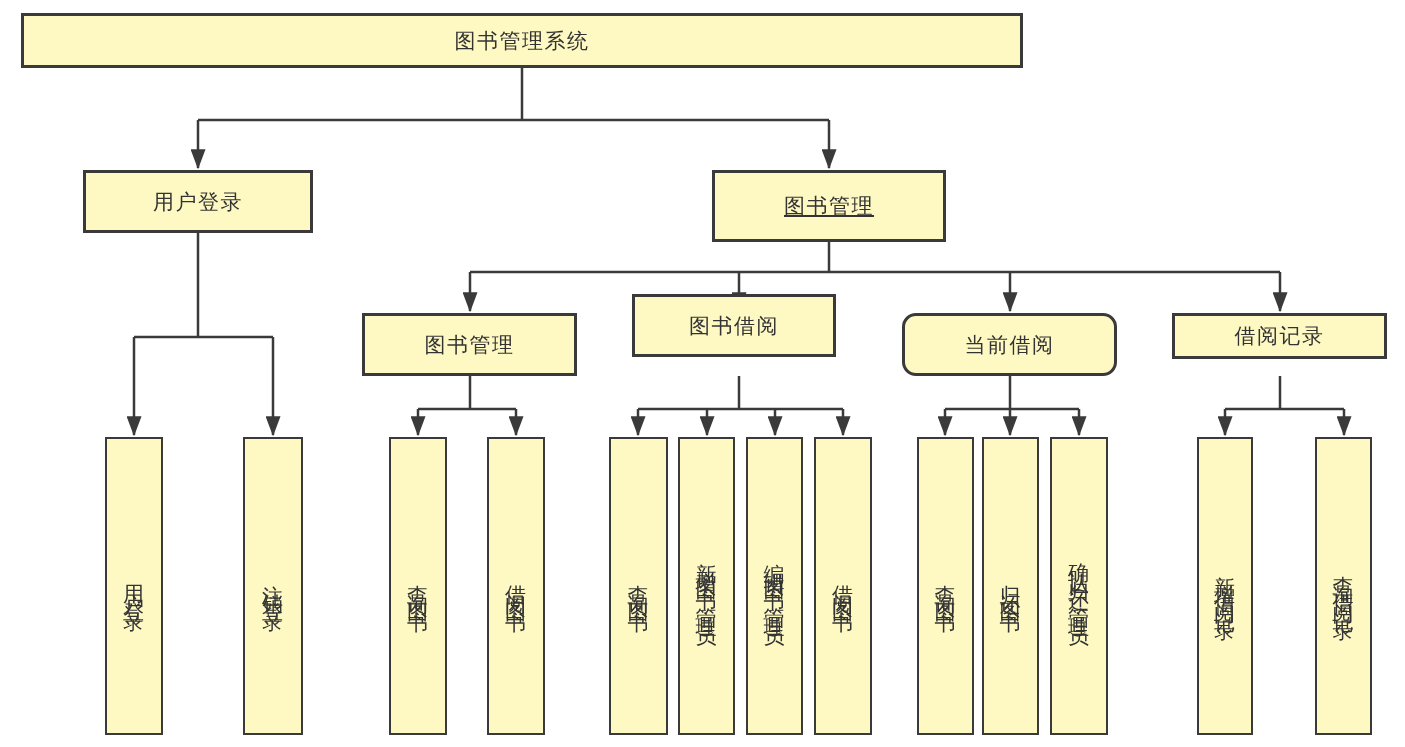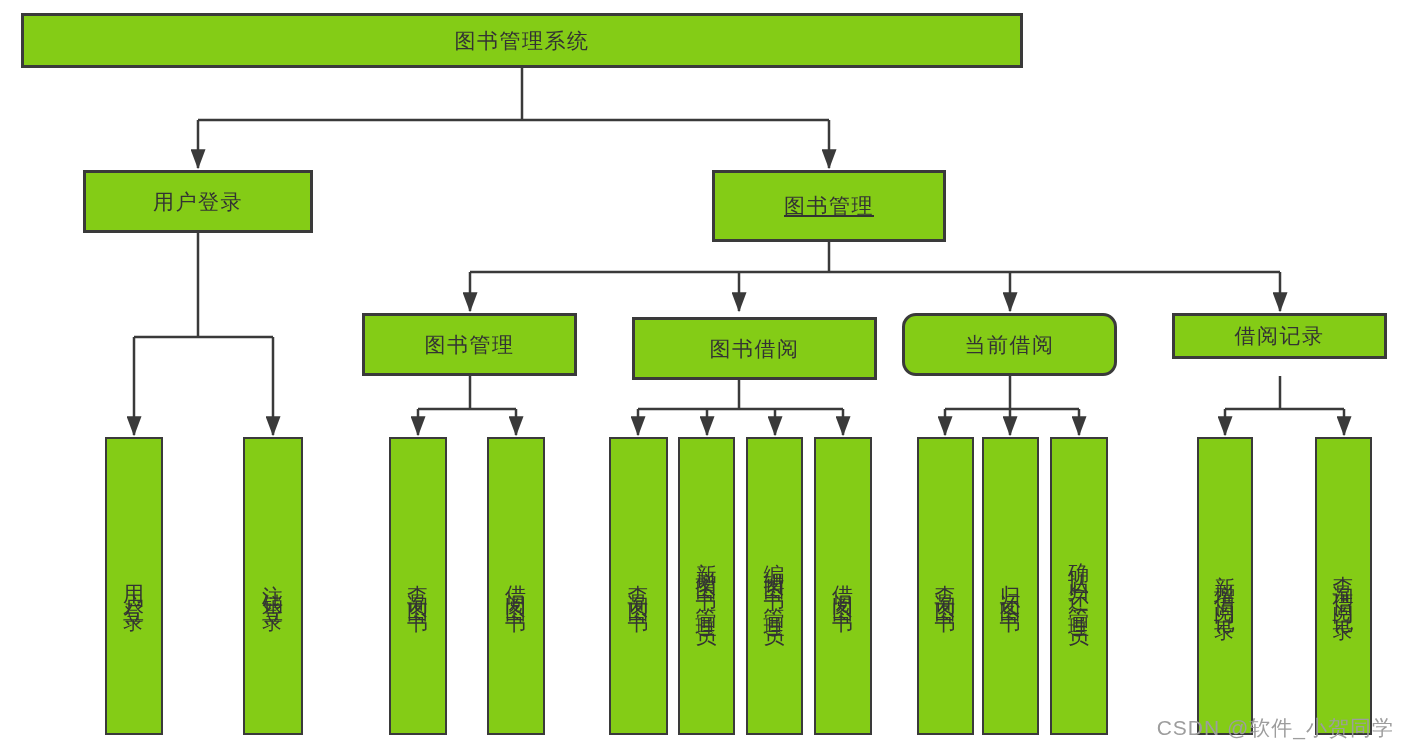--- a/index.html
+++ b/index.html
@@ -13,21 +13,21 @@
   }
   svg.connectors {
     position: absolute;
     left: 0; top: 0;
     width: 1405px; height: 747px;
   }
   .node {
     position: absolute;
     box-sizing: border-box;
     border: 3px solid #3a3a3a;
-    background: #84cc16;
+    background: #fef9c3;
     display: flex;
     align-items: center;
     justify-content: center;
     color: #333333;
     font-size: 21px;
     letter-spacing: 1.5px;
     white-space: nowrap;
   }
   .node.leaf {
     border-width: 2.5px;
@@ -123,21 +123,21 @@
   <div class="node" style="left:83px; top:170px; width:230px; height:63px;">
     <span>用户登录</span>
   </div>
   <div class="node" style="left:712px; top:170px; width:234px; height:72px;text-decoration:underline;">
     <span>图书管理</span>
   </div>
 
   <div class="node" style="left:362px; top:313px; width:215px; height:63px;">
     <span>图书管理</span>
   </div>
-  <div class="node" style="left:632px; top:317px; width:245px; height:63px;">
+  <div class="node" style="left:632px; top:294px; width:204px; height:63px;">
     <span>图书借阅</span>
   </div>
   <div class="node" style="left:902px; top:313px; width:215px; height:63px;border-radius:14px;">
     <span>当前借阅</span>
   </div>
   <div class="node" style="left:1172px; top:313px; width:215px; height:46px;">
     <span>借阅记录</span>
   </div>
 
   <div class="node leaf" style="left:105px; top:437px; width:58px; height:298px;">
@@ -177,15 +177,14 @@
     <span class="vlabel">确认归还（管理员）</span>
   </div>
 
   <div class="node leaf" style="left:1197px; top:437px; width:56px; height:298px;">
     <span class="vlabel">新增借阅记录</span>
   </div>
   <div class="node leaf" style="left:1315px; top:437px; width:57px; height:298px;">
     <span class="vlabel">查询借阅记录</span>
   </div>
 
-  <div class="watermark">CSDN @软件_小贺同学</div>
 
 </div>
 
 </body></html>

